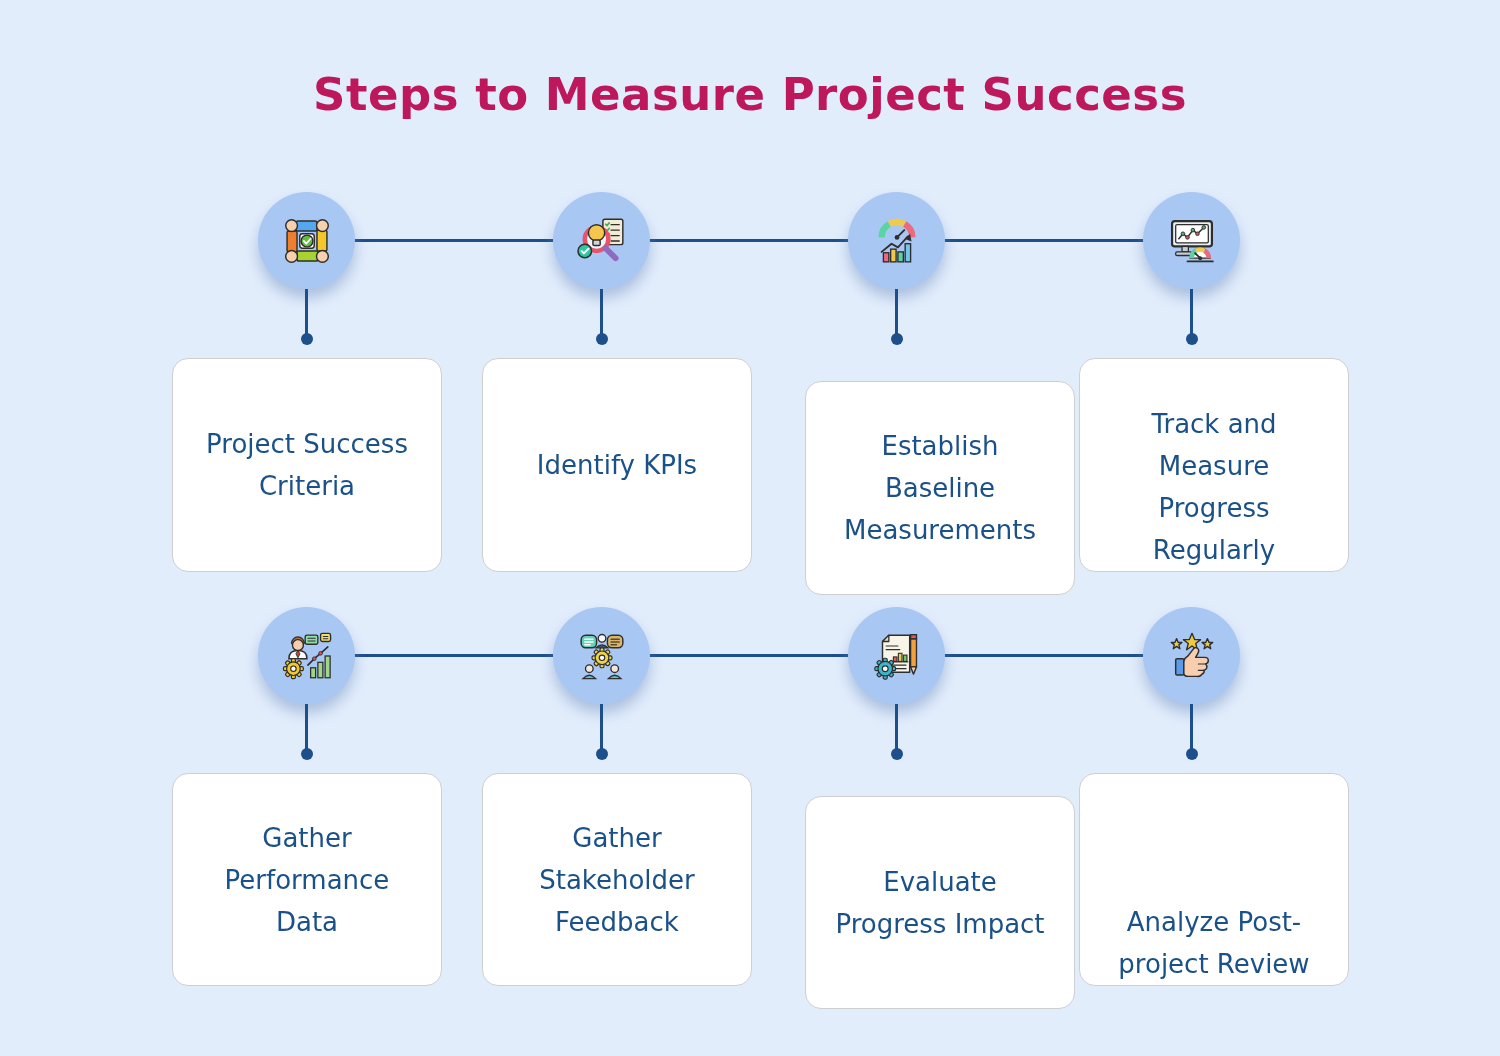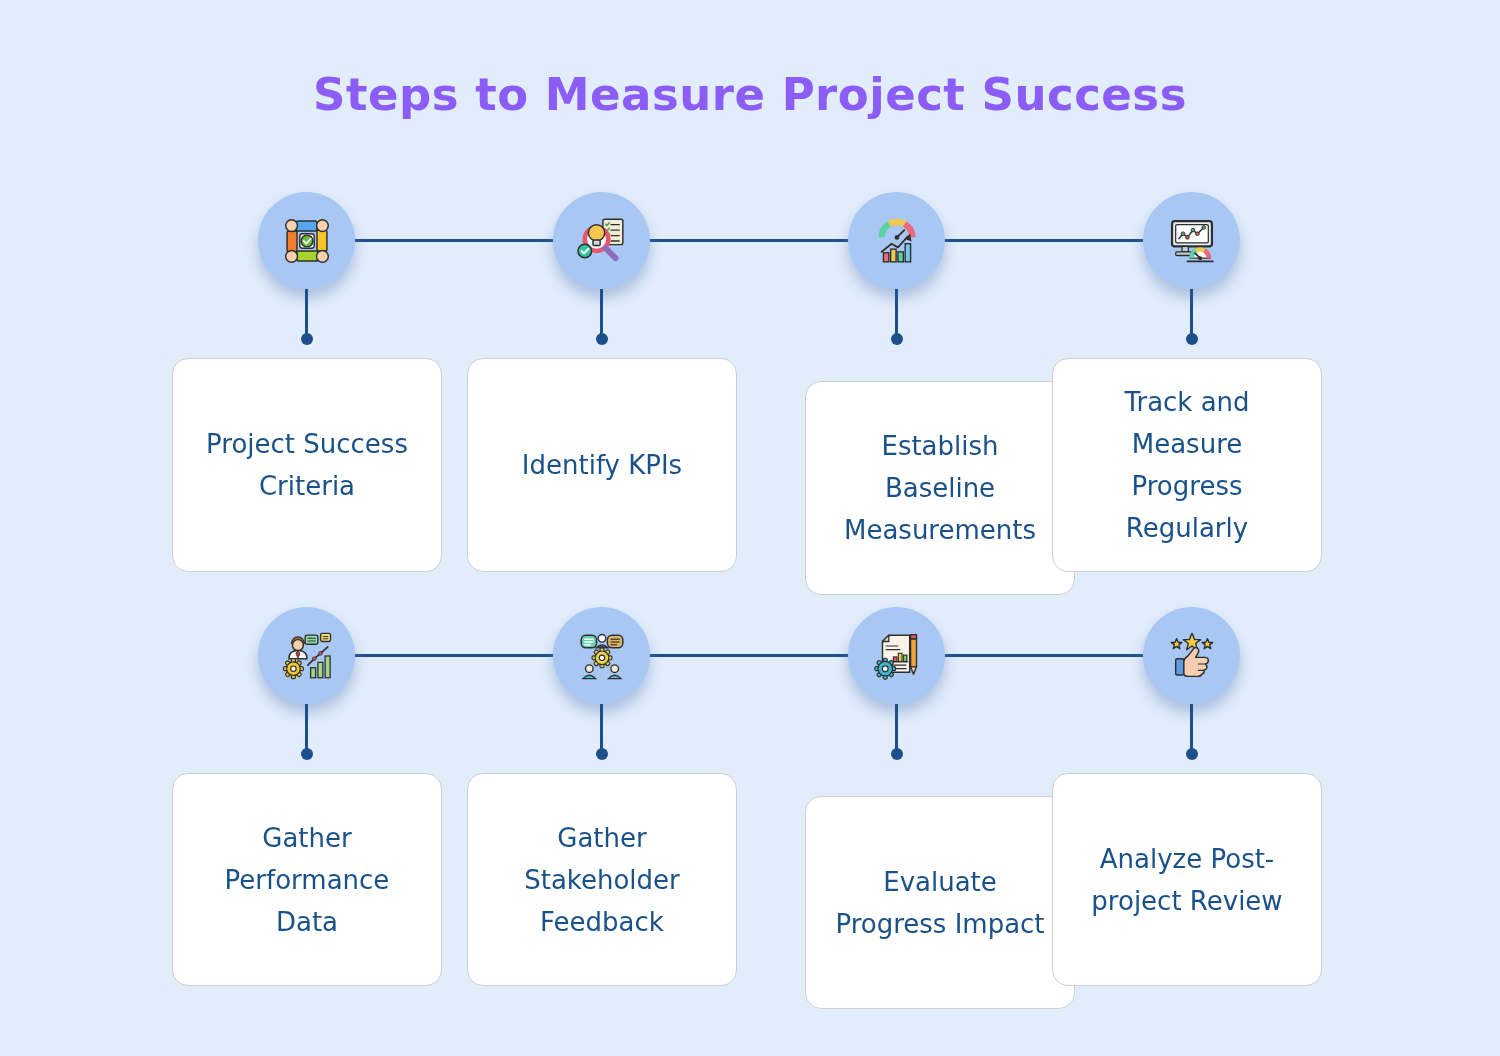--- a/index.html
+++ b/index.html
@@ -12,21 +12,21 @@
     overflow: hidden;
   }
   .title {
     position: absolute;
     top: 68px;
     left: 0;
     width: 1500px;
     text-align: center;
     font-size: 45px;
     font-weight: bold;
-    color: #8b5cf6;
+    color: #be185d;
     letter-spacing: 0.5px;
     margin: 0;
   }
   .hline {
     position: absolute;
     height: 3px;
     background: #1d4f8b;
     left: 307px;
     width: 885px;
   }
@@ -81,21 +81,21 @@
     text-align: center;
     color: #1b5189;
     font-size: 26px;
     line-height: 42px;
     padding: 0 10px;
   }
   
   .c1 .circle { left: 258px; } .c2 .circle { left: 553px; } .c3 .circle { left: 848px; } .c4 .circle { left: 1143px; }
   .c1 .stub   { left: 305px; } .c2 .stub   { left: 600px; } .c3 .stub   { left: 895px; } .c4 .stub   { left: 1190px; }
   .c1 .dot    { left: 301px; } .c2 .dot    { left: 596px; } .c3 .dot    { left: 891px; } .c4 .dot    { left: 1186px; }
-  .c1 .card   { left: 172px; } .c2 .card   { left: 467px; } .c3 .card   { left: 805px; margin-top: 23px; } .c4 .card   { left: 1052px; }
+  .c1 .card   { left: 172px; } .c2 .card   { left: 482px; } .c3 .card   { left: 805px; margin-top: 23px; } .c4 .card   { left: 1079px; align-items: flex-end; }
   .icon-svg { width: 58px; height: 58px; }
 </style>
 </head>
 <body>
 
 <div class="canvas">
 
   <h1 class="title">Steps to Measure Project Success</h1>
 
   <div class="hline r1"></div>

